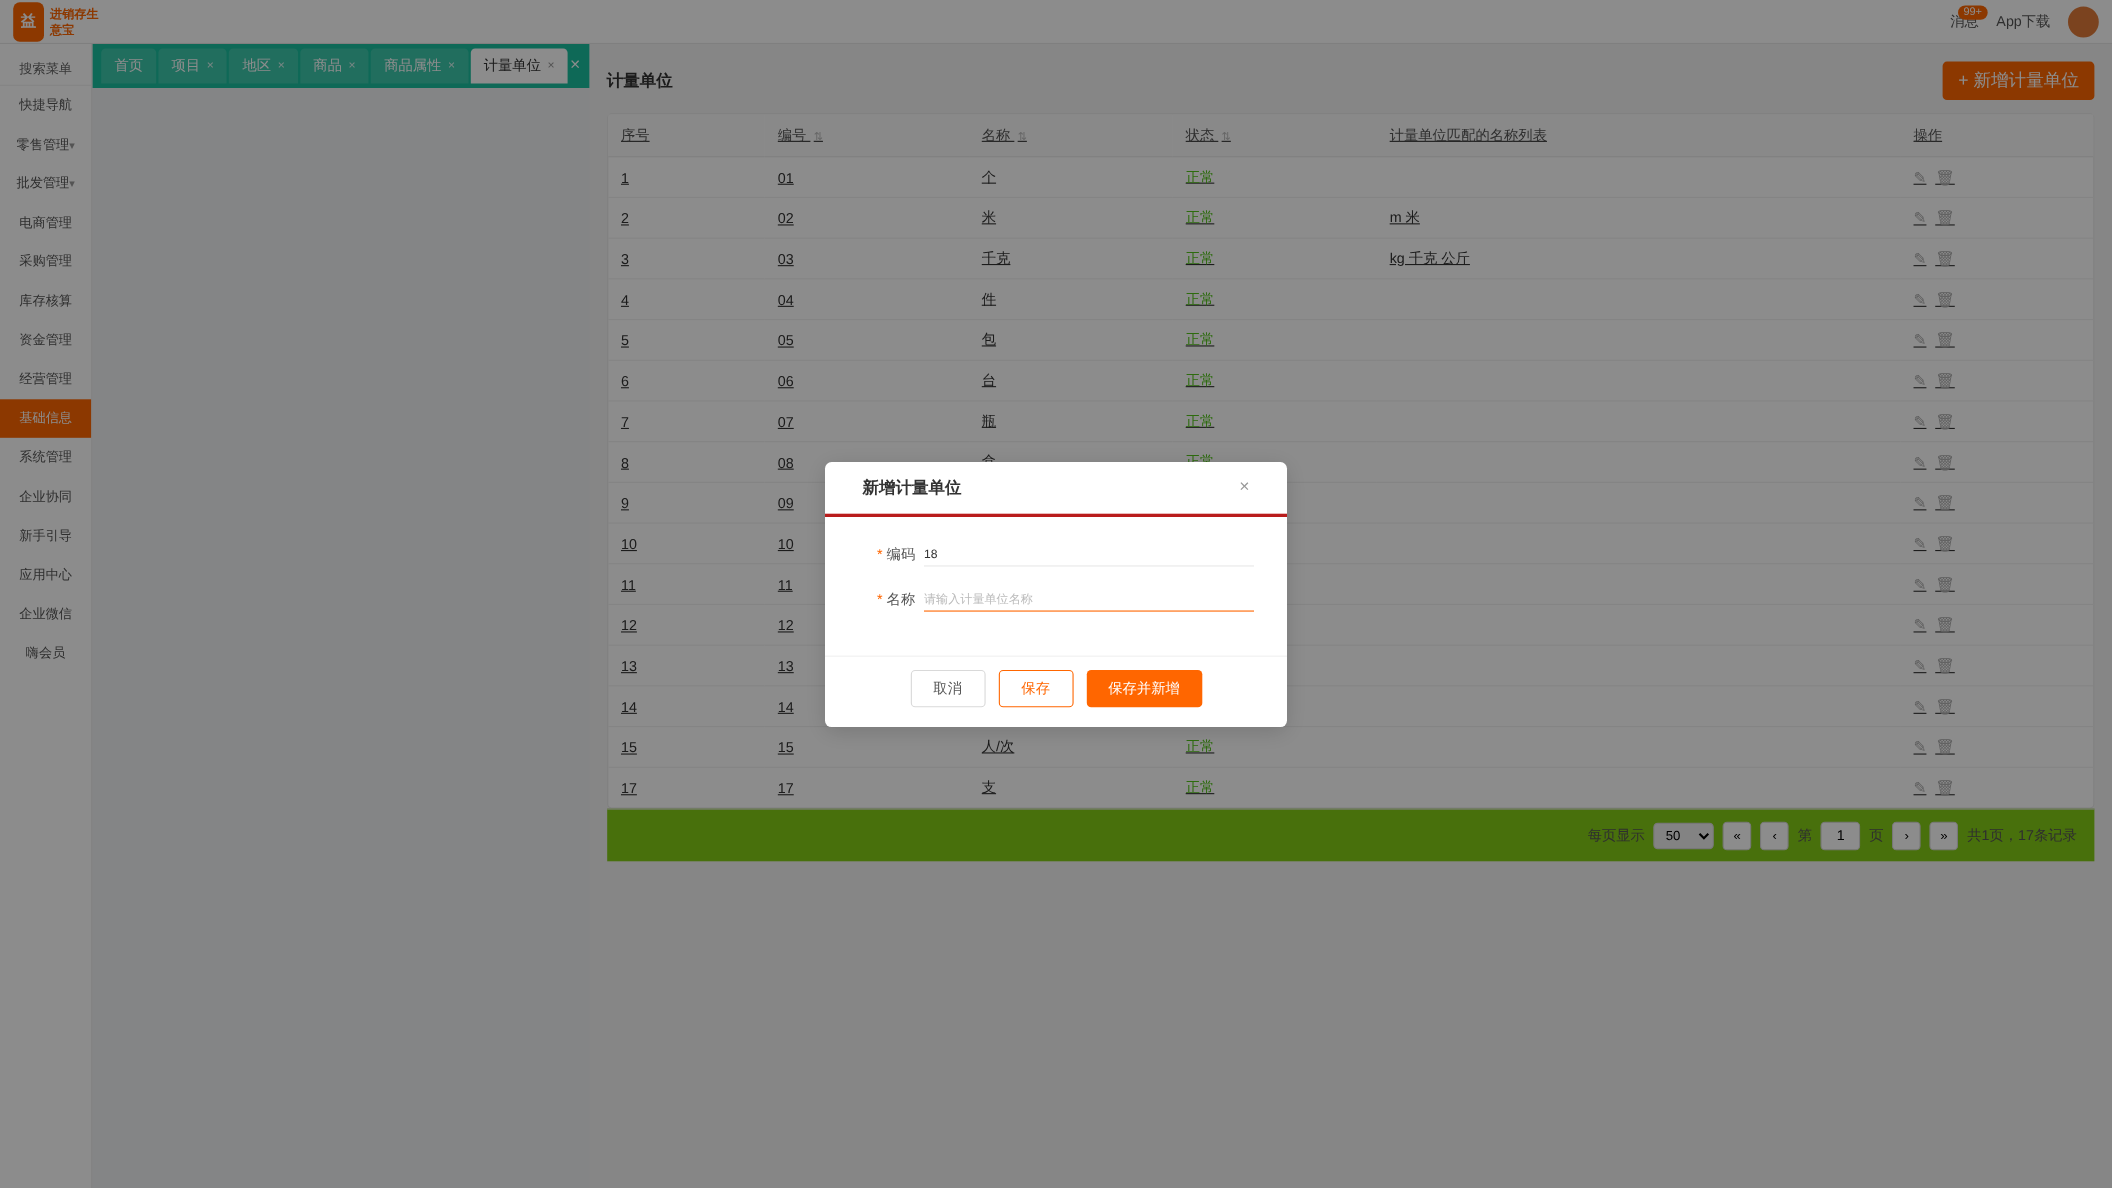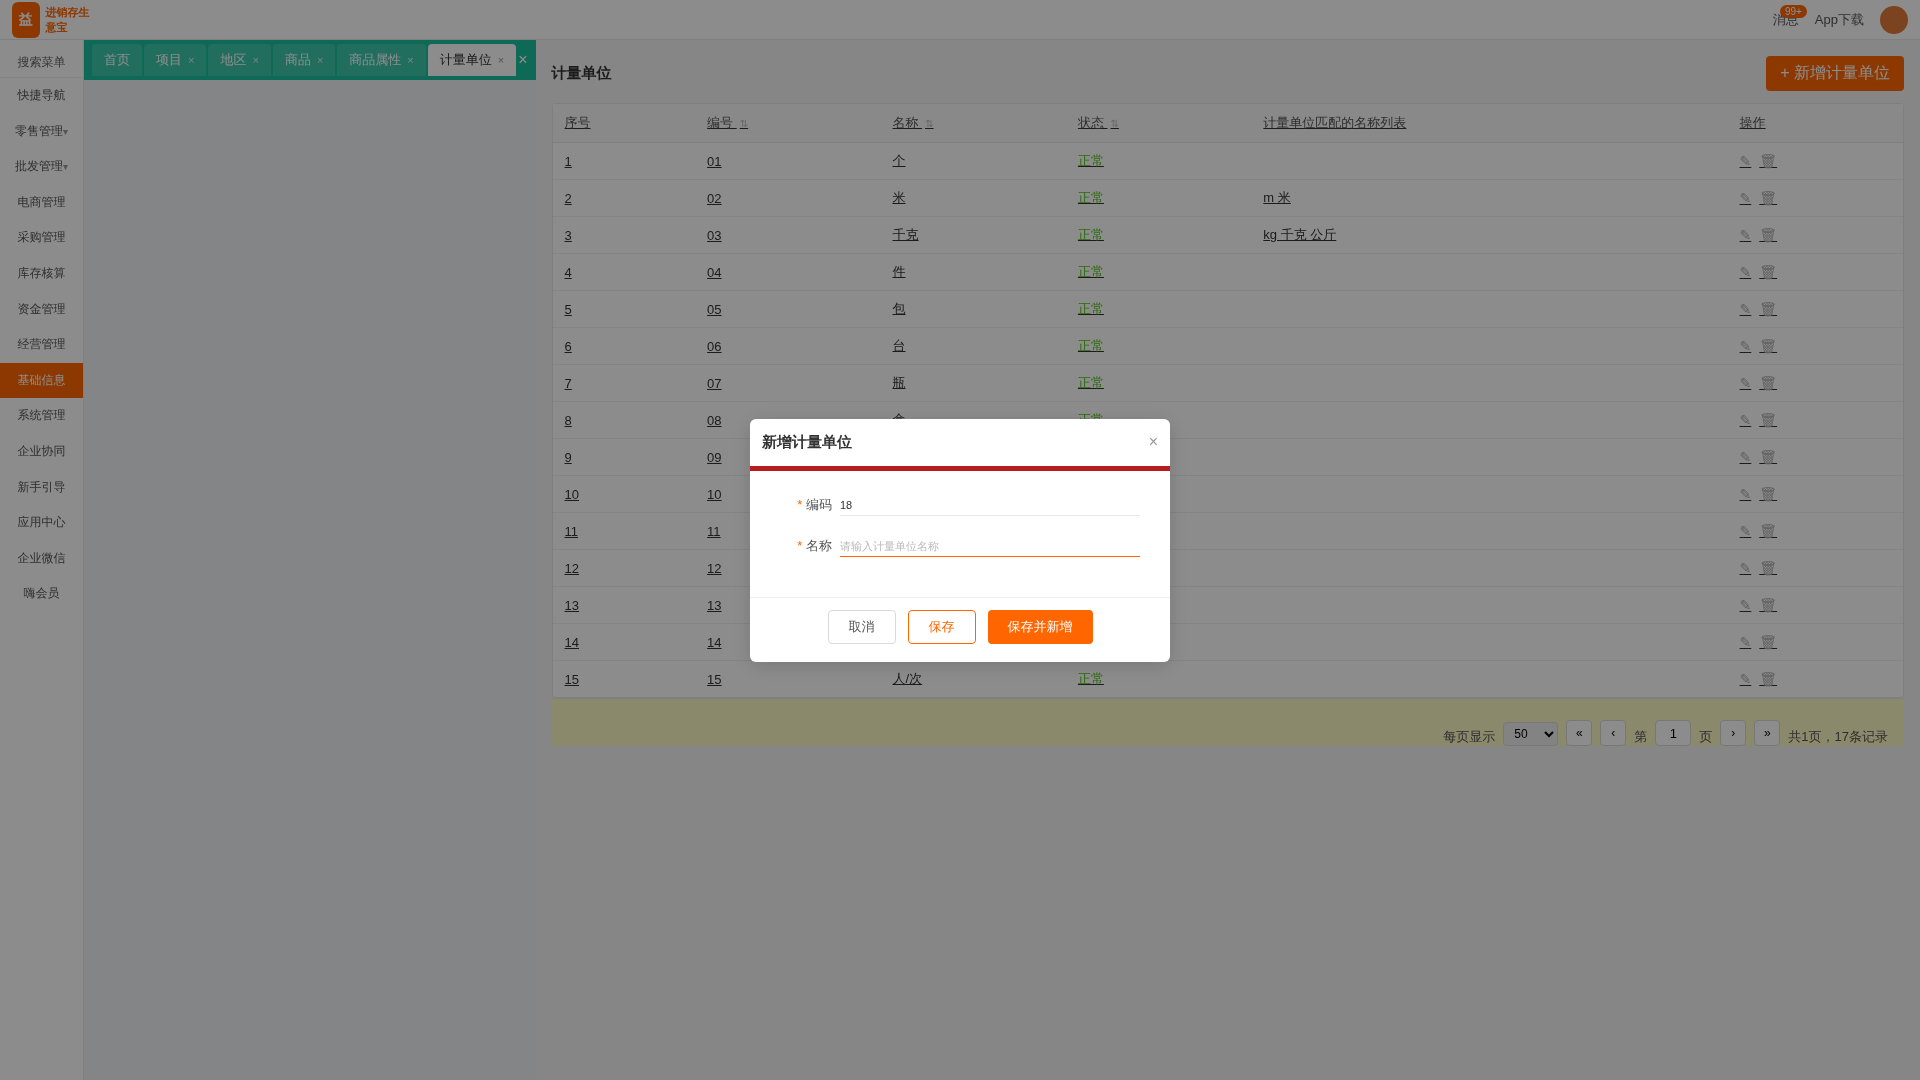--- a/index.html
+++ b/index.html
@@ -46,31 +46,31 @@
     table { width: 100%; border-collapse: collapse; text-decoration: underline; }
     thead tr { background: #fafafa; }
     th { padding: 10px 12px; text-align: left; font-size: 13px; color: #555; font-weight: normal; border-bottom: 1px solid #e8e8e8; white-space: nowrap; }
     td { padding: 9px 12px; font-size: 13px; color: #333; border-bottom: 1px solid #f0f0f0; }
     tr:last-child td { border-bottom: none; }
     .status-normal { color: #52c41a; }
     .action-icons { display: flex; gap: 8px; }
     .action-icon { color: #aaa; cursor: pointer; font-size: 14px; }
 
     
-    .pagination { height: 48px; background: #fef9c3; border-top: 1px solid #e8e8e8; display: flex; align-items: flex-end; justify-content: flex-end; padding: 0 16px; gap: 8px; font-size: 13px; color: #555; }
+    .pagination { height: 48px; background: #84cc16; border-top: 1px solid #e8e8e8; display: flex; align-items: center; justify-content: flex-end; padding: 0 16px; gap: 8px; font-size: 13px; color: #555; }
     .page-size-select { border: 1px solid #d9d9d9; border-radius: 4px; padding: 3px 6px; font-size: 12px; }
     .page-btn { border: 1px solid #d9d9d9; background: #fff; width: 26px; height: 26px; border-radius: 4px; cursor: pointer; display: flex; align-items: center; justify-content: center; font-size: 12px; }
     .page-input { border: 1px solid #d9d9d9; border-radius: 4px; width: 36px; height: 26px; text-align: center; font-size: 13px; }
 
     
     .overlay { position: fixed; top: 0; left: 0; width: 1920px; height: 1080px; background: rgba(0,0,0,0.45); z-index: 100; display: flex; align-items: center; justify-content: center; }
 
     
     .dialog { background: #fff; border-radius: 6px; width: 420px; box-shadow: 0 4px 20px rgba(0,0,0,0.15); }
-    .dialog-header { padding: 14px 12px; border-bottom: 5px solid #b91c1c; display: flex; align-items: center; justify-content: space-between; }
+    .dialog-header { padding: 14px 34px; border-bottom: 3px solid #b91c1c; display: flex; align-items: center; justify-content: space-between; }
     .dialog-title { font-size: 15px; font-weight: bold; color: #333; }
     .dialog-close { cursor: pointer; color: #999; font-size: 16px; }
     .dialog-body { padding: 24px 30px 20px; }
     .form-row { display: flex; align-items: center; margin-bottom: 20px; }
     .form-label { width: 60px; text-align: right; color: #555; font-size: 13px; padding-right: 8px; }
     .form-input { flex: 1; border: none; border-bottom: 1px solid #e8e8e8; padding: 4px 0; font-size: 11px; outline: none; color: #333; }
     .form-input.active-border { border-bottom: 1px solid #f60; }
     .form-input::placeholder { color: #bbb; }
     .dialog-footer { padding: 12px 20px 18px; display: flex; justify-content: center; gap: 12px; border-top: 1px solid #f0f0f0; }
     .btn-cancel { border: 1px solid #d9d9d9; background: #fff; color: #555; padding: 7px 20px; border-radius: 4px; cursor: pointer; font-size: 13px; }
@@ -358,20 +358,33 @@
       <td>人/次</td>
       <td><span class="status-normal">正常</span></td>
       <td></td>
       <td>
         <div class="action-icons">
           <span class="action-icon" title="编辑">✎</span>
           <span class="action-icon" title="删除">🗑</span>
         </div>
       </td>
     </tr>
+              <tr>
+      <td>17</td>
+      <td>17</td>
+      <td>支</td>
+      <td><span class="status-normal">正常</span></td>
+      <td></td>
+      <td>
+        <div class="action-icons">
+          <span class="action-icon" title="编辑">✎</span>
+          <span class="action-icon" title="删除">🗑</span>
+        </div>
+      </td>
+    </tr>
             </tbody>
         </table>
       </div>
 
       <div class="pagination">
         <span>每页显示</span>
         <select class="page-size-select">
           <option>50</option>
           <option>10</option>
           <option>20</option>

